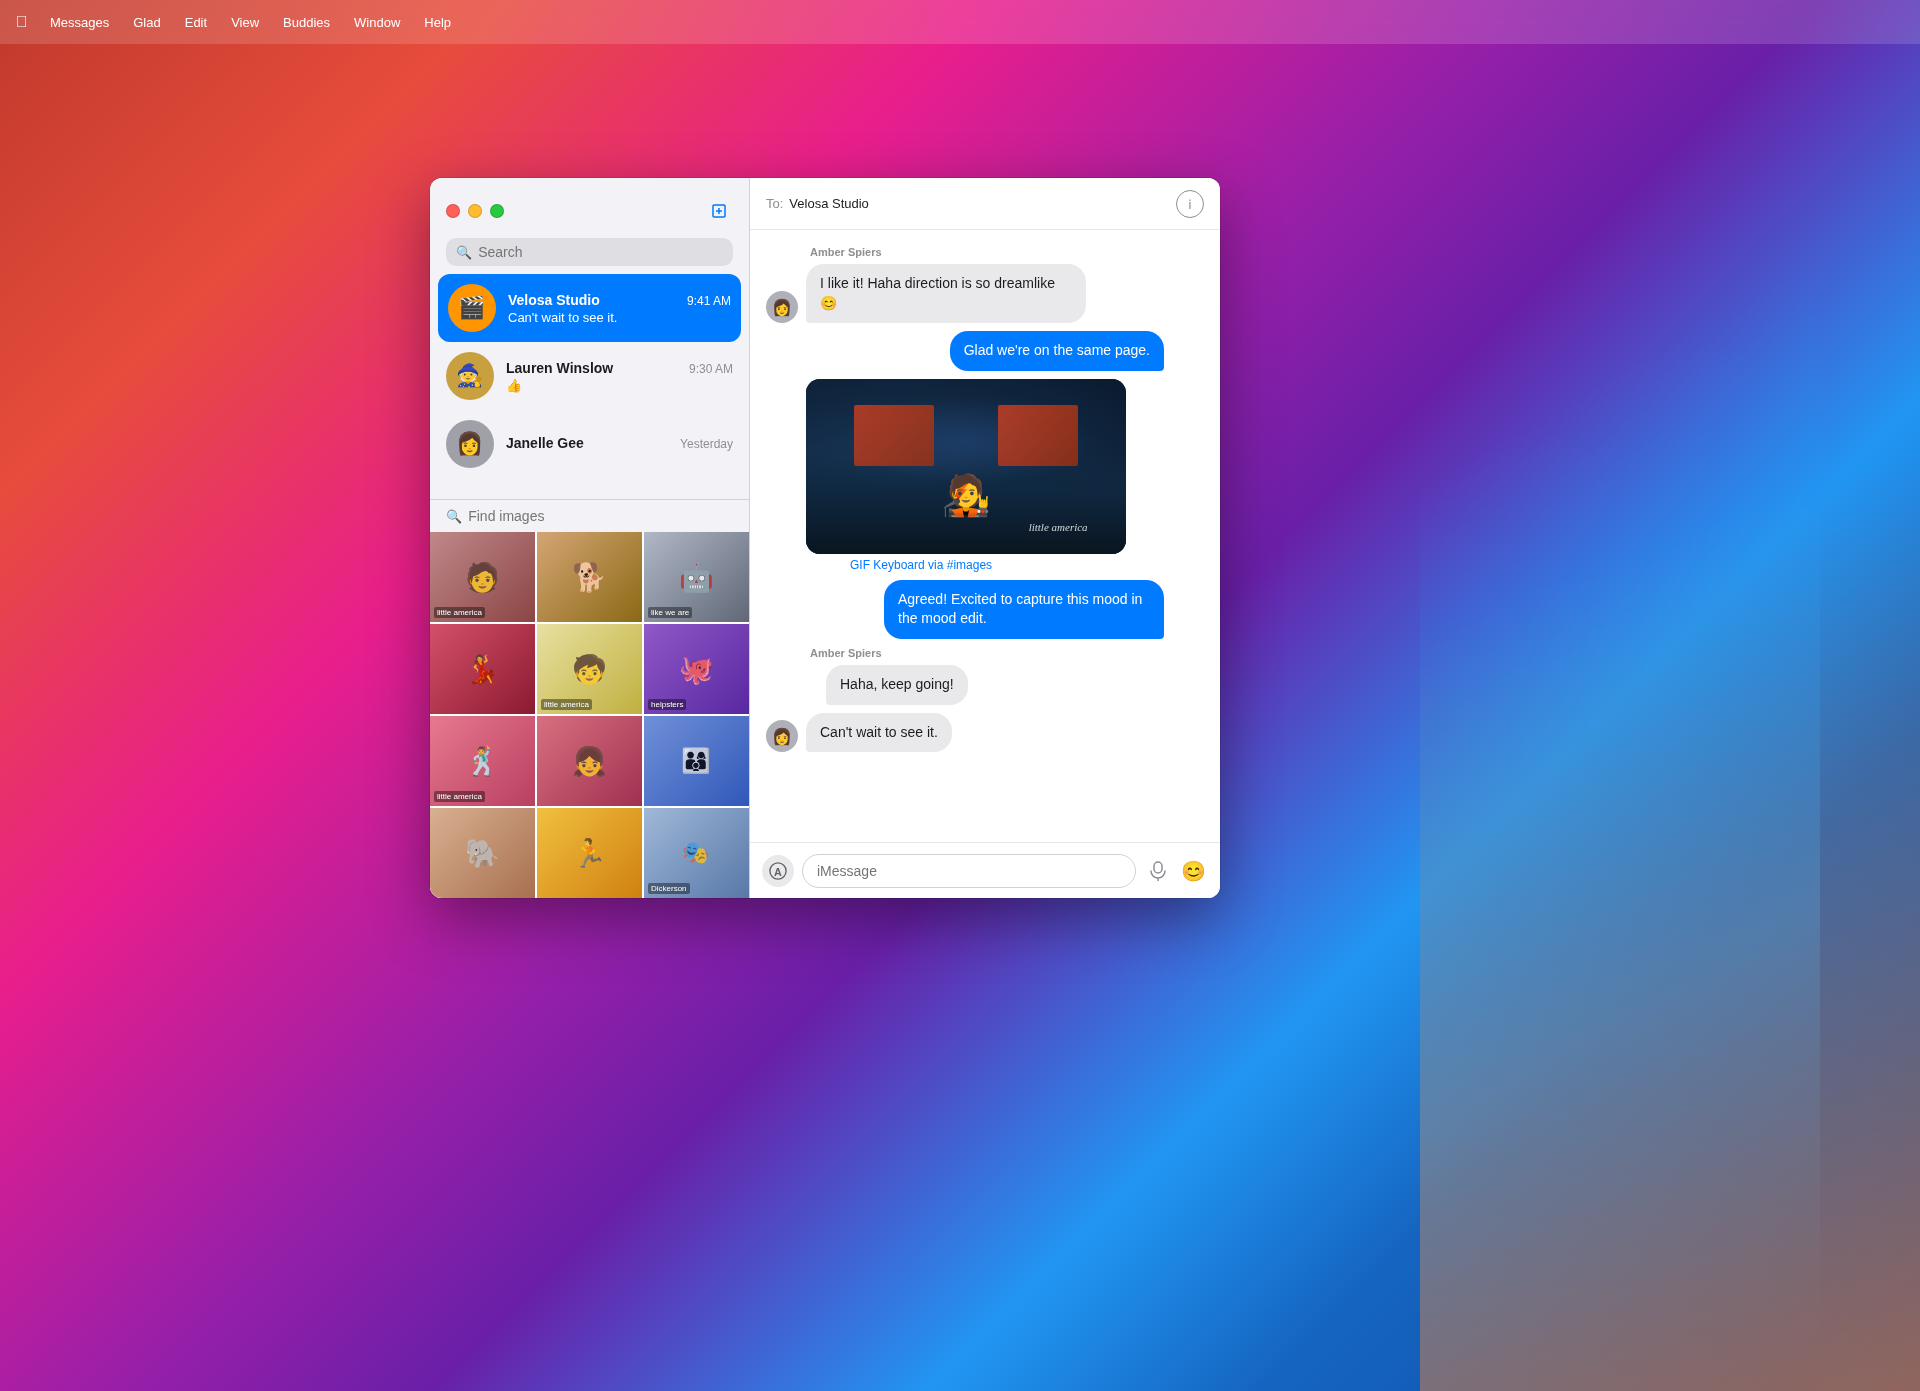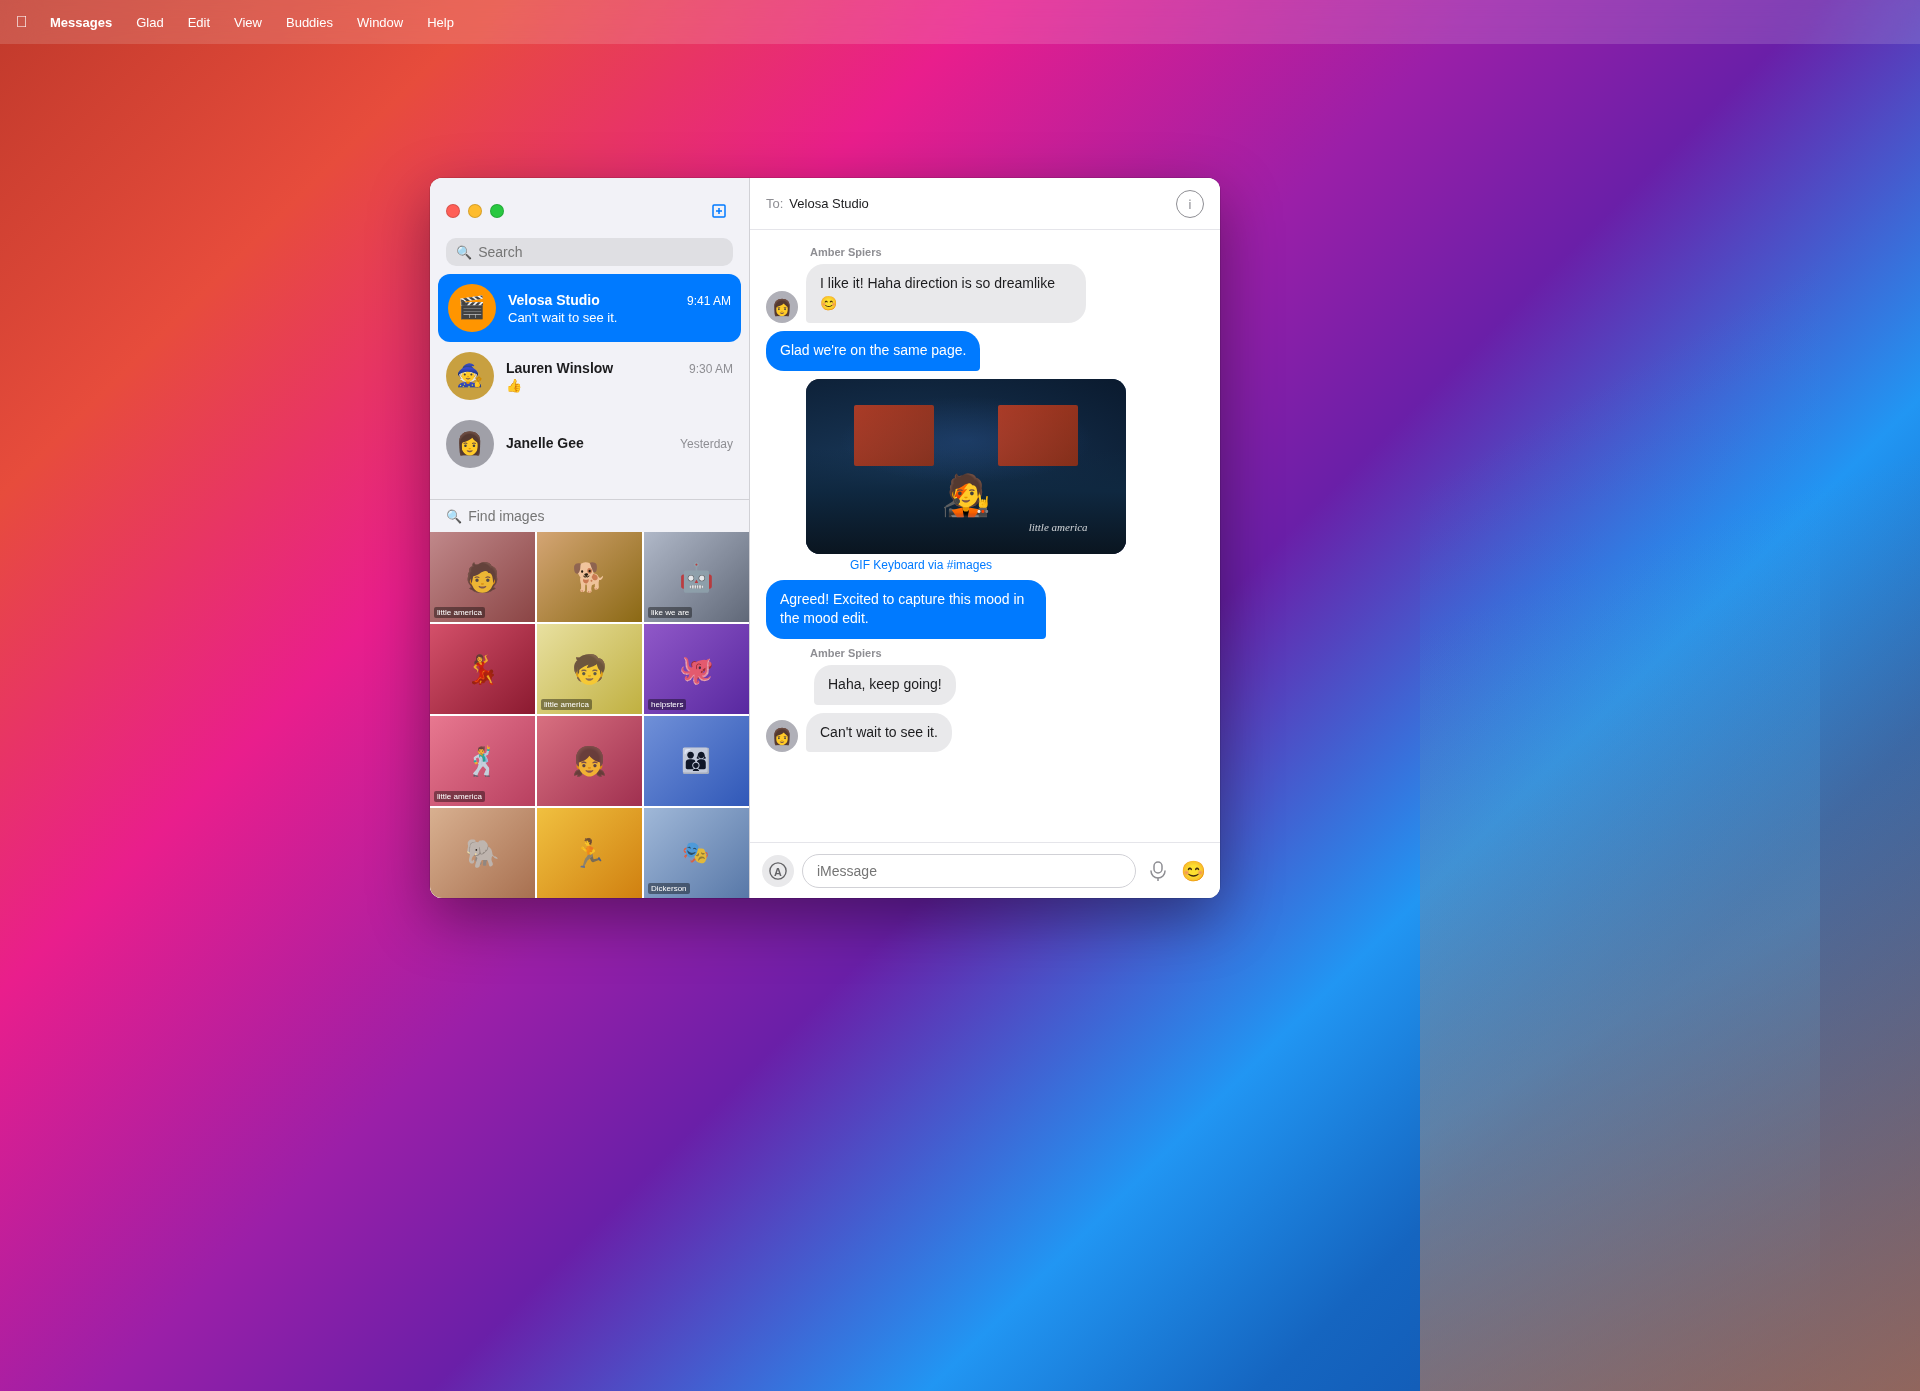--- a/index.html
+++ b/index.html
@@ -43,21 +43,21 @@
 
     .menubar-item {
       padding: 4px 10px;
       color: white;
       font-size: 13px;
       border-radius: 4px;
       cursor: pointer;
     }
 
     .menubar-item.active {
-      font-weight: 700;
+      font-weight: 400;
     }
 
     
     .messages-window {
       position: absolute;
       top: 178px;
       left: 430px;
       width: 790px;
       height: 720px;
       background: white;
@@ -353,21 +353,20 @@
     }
 
     .message-row {
       display: flex;
       align-items: flex-end;
       gap: 8px;
     }
 
     .message-row.outgoing {
       flex-direction: row-reverse;
-      justify-content: flex-end;
     }
 
     .message-avatar {
       width: 32px;
       height: 32px;
       border-radius: 50%;
       background: #b0b0b0;
       display: flex;
       align-items: center;
       justify-content: center;
@@ -712,21 +711,21 @@
 
         <div class="message-row outgoing">
           <div class="message-spacer"></div>
           <div class="message-bubble outgoing">Agreed! Excited to capture this mood in the mood edit.</div>
         </div>
 
         <div class="message-group">
           <div class="sender-name">Amber Spiers</div>
           <div class="message-row">
             <div class="message-spacer" style="width:0;"></div>
-            <div class="message-bubble incoming" style="margin-left:40px;">Haha, keep going!</div>
+            <div class="message-bubble incoming" style="margin-left:52px;">Haha, keep going!</div>
           </div>
         </div>
 
         <div class="message-row">
           <div class="message-avatar" style="background: #b0b0b8;">
             <span style="font-size:16px;">👩</span>
           </div>
           <div class="message-bubble incoming">Can't wait to see it.</div>
         </div>
       </div>

